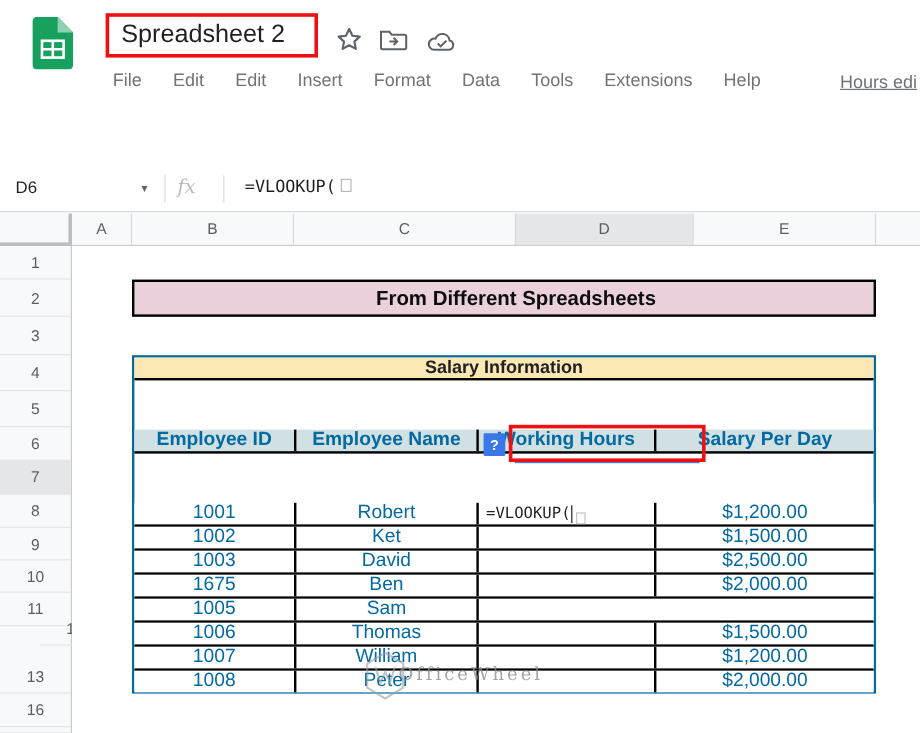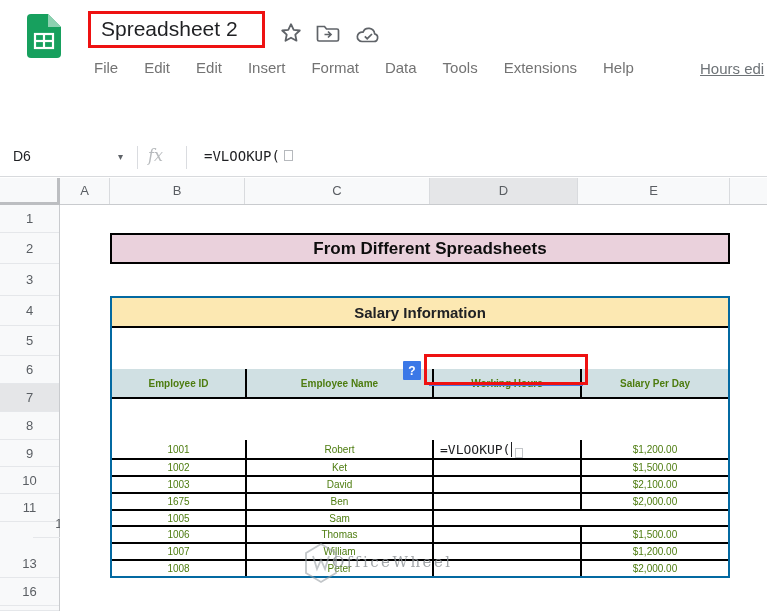--- a/index.html
+++ b/index.html
@@ -56,23 +56,23 @@
   .sheet-table{position:absolute;left:50px;top:91px;width:620px;height:282px;box-sizing:border-box;
                border:2px solid #0369a1;display:flex;flex-direction:column;z-index:1;gap:41px;}
   .tbl-title{height:30px;box-sizing:border-box;border-bottom:2px solid #000;background:#fce8b2;
              display:flex;align-items:center;justify-content:center;font-size:15px;font-weight:bold;}
   .tbl-head{height:30px;box-sizing:border-box;border-bottom:2px solid #000;background:#d0e0e3;
             display:flex;font-size:15px;font-weight:bold;}
   .tbl-body{flex:1;display:flex;flex-direction:column;}
   .trow{flex:1;display:flex;box-sizing:border-box;border-bottom:2px solid #000;background:#fff;}
   .trow:last-child{border-bottom:none;}
   .cell{display:flex;align-items:center;justify-content:center;box-sizing:border-box;
-        border-right:2px solid #000;font-size:10px;color:#4d7c0f;overflow:hidden;}
+        border-right:2px solid #000;font-size:16px;color:#0369a1;overflow:hidden;}
   .cell:last-child{border-right:none;}
-  .c0{width:135px;} .c1{width:187px;} .c2{width:148px;} .c3{flex:1;}
+  .c0{width:135px;} .c1{width:152px;} .c2{width:148px;} .c3{flex:1;}
   .cell.editing{justify-content:flex-start;padding-left:6px;
         font-family:"DejaVu Sans Mono","Liberation Mono",monospace;font-size:13px;color:#1f2023;}
   .txt-caret{display:inline-block;width:1px;height:15px;background:#202124;margin-left:1px;}
   .ph-box{display:inline-block;width:6px;height:8px;border:1px solid #c3c6c9;margin-left:3px;margin-top:8px;}
   .cell-redbox{position:absolute;left:364px;top:149px;width:164px;height:31px;box-sizing:border-box;
                border:3px solid #ee1111;z-index:6;}
   .blue-edit-line{position:absolute;left:369px;top:179px;width:154px;height:2px;background:#4779e3;z-index:4;}
   .help-badge{position:absolute;left:343px;top:156px;width:18px;height:19px;background:#3b78e7;
               color:#fff;font-size:12px;font-weight:bold;display:flex;align-items:center;justify-content:center;
               z-index:7;border-radius:1px;}
@@ -233,21 +233,21 @@
           <div class="trow">
             <div class="cell c0">1002</div>
             <div class="cell c1">Ket</div>
             <div class="cell c2"></div>
             <div class="cell c3">$1,500.00</div>
           </div>
           <div class="trow">
             <div class="cell c0">1003</div>
             <div class="cell c1">David</div>
             <div class="cell c2"></div>
-            <div class="cell c3">$2,100.00</div>
+            <div class="cell c3">$2,500.00</div>
           </div>
           <div class="trow">
             <div class="cell c0">1675</div>
             <div class="cell c1">Ben</div>
             <div class="cell c2"></div>
             <div class="cell c3">$2,000.00</div>
           </div>
           <div class="trow">
             <div class="cell c0">1005</div>
             <div class="cell c1">Sam</div>

